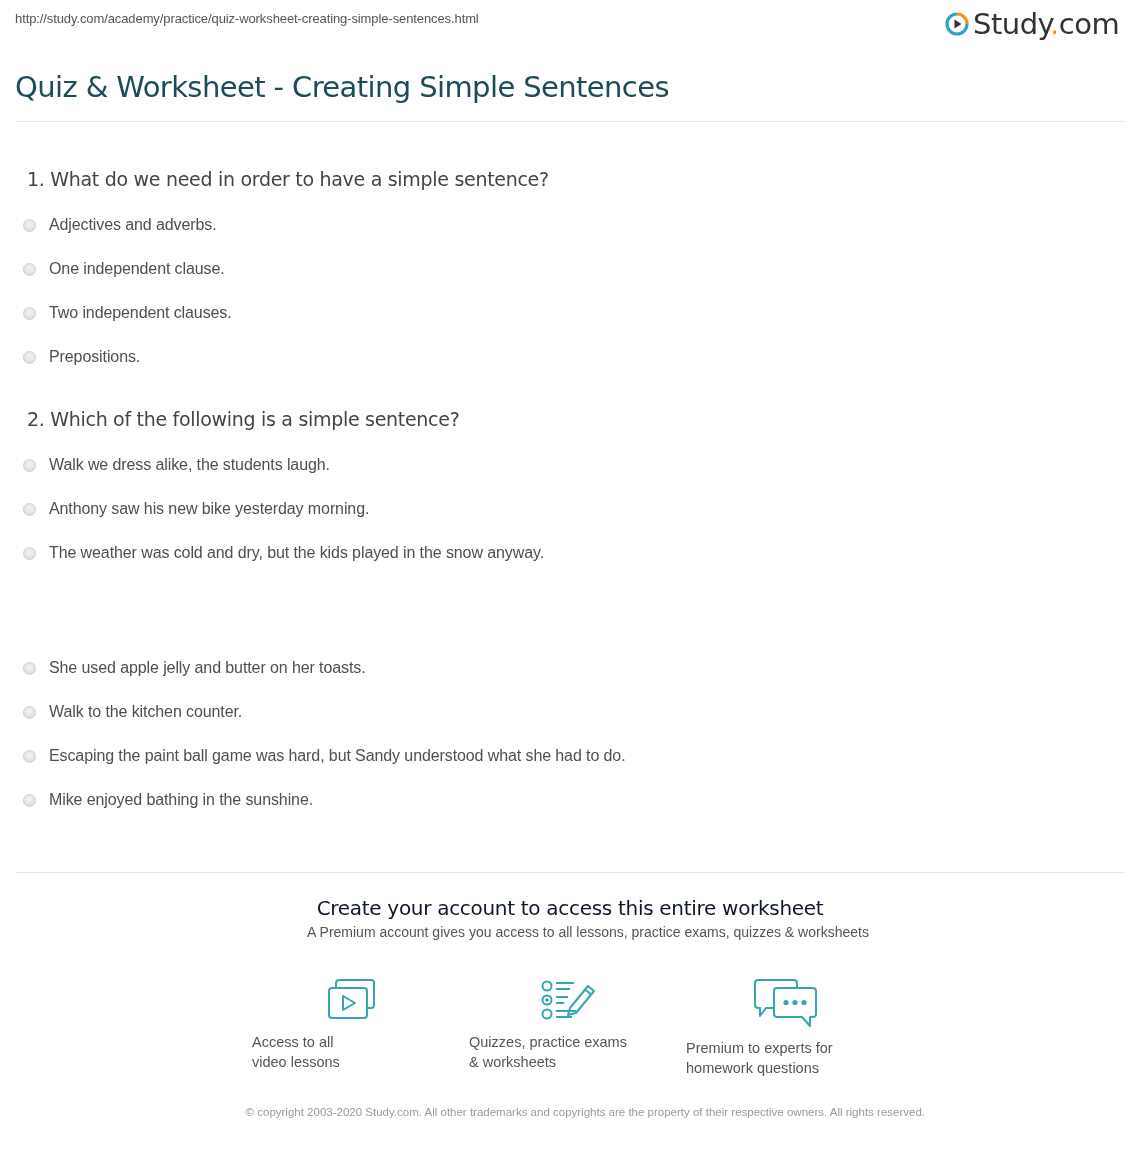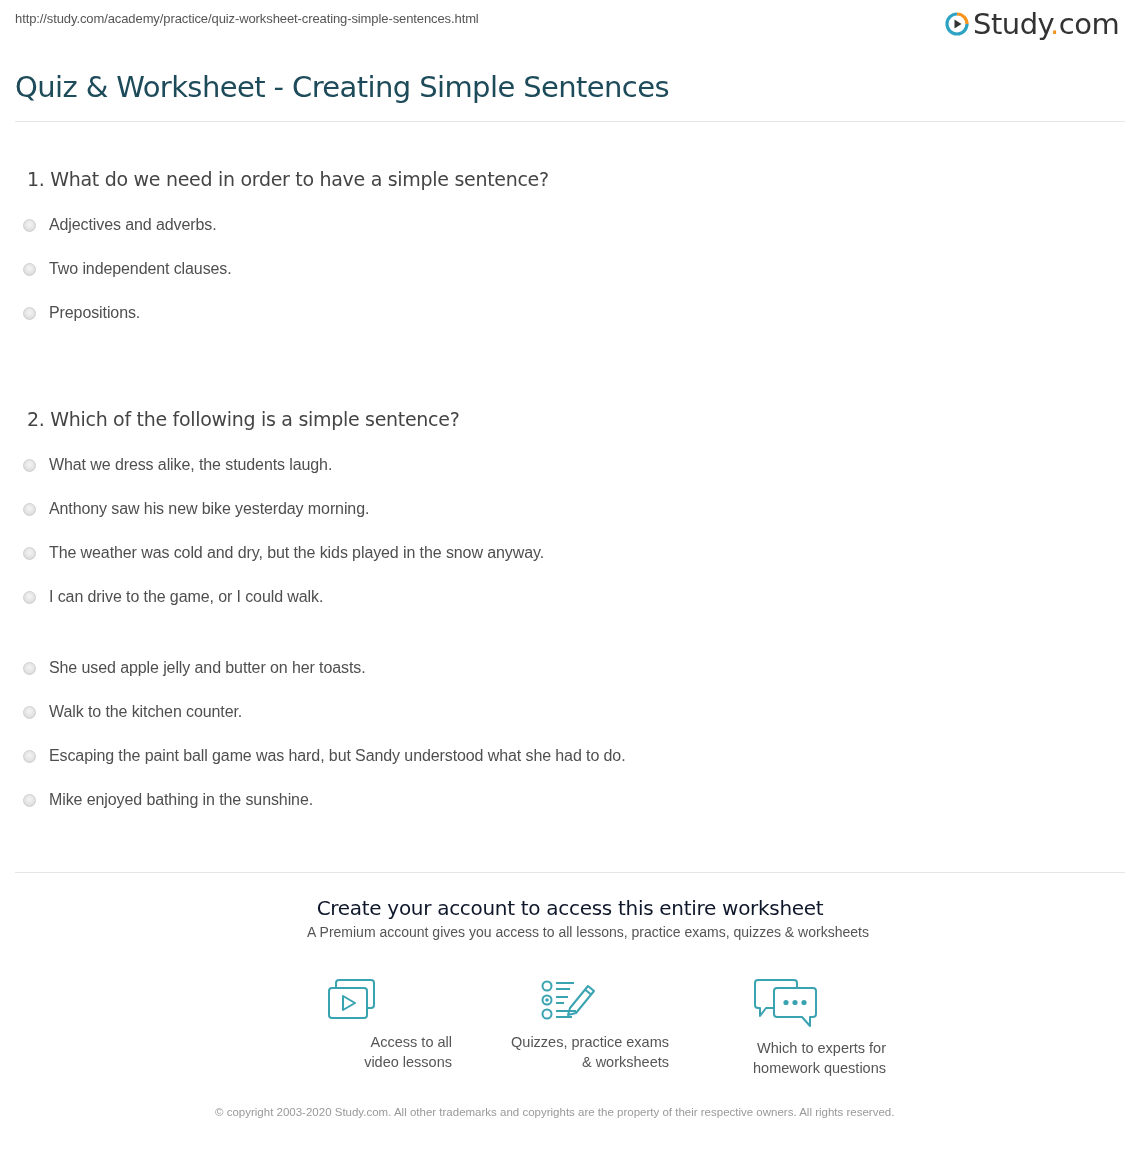--- a/index.html
+++ b/index.html
@@ -55,29 +55,29 @@
       position: absolute; left: 0; width: 1140px; text-align: center;
     }
     .cta-title {
       font-size: 20px; color: #0f172a; font-weight: normal; margin: 0;
       letter-spacing: -0.3px; font-family: "DejaVu Sans", sans-serif;
     }
     .cta-sub {
       font-family: "Liberation Sans", sans-serif; font-size: 14px; color: #555; margin-top: 4px; padding-left: 36px;
     }
     .feature {
-      position: absolute; width: 200px; text-align: right;
+      position: absolute; width: 200px; text-align: left;
     }
     .feature svg { display: block; margin: 0 auto; }
     .feature-label {
       font-family: "Liberation Sans", sans-serif; font-size: 14.5px; color: #555;
       line-height: 20px; margin-top: 10px;
     }
     .copyright {
-      position: absolute; left: 215px; top: 1104px; width: 710px; text-align: left;
+      position: absolute; left: 215px; top: 1104px; width: 710px; text-align: right;
       font-family: "Liberation Sans", sans-serif; font-size: 11.5px; color: #999; line-height: 17px;
     }
   </style>
 </head>
 <body>
 
 <div class="url">http://study.com/academy/practice/quiz-worksheet-creating-simple-sentences.html</div>
 
 <div class="logo">
   <svg width="24" height="24" viewBox="0 0 24 24">
@@ -93,47 +93,47 @@
 
 <div class="question" style="top:155px">
   <h2 class="q-title"><span>1.</span> <span>What do we need in order to have a simple sentence?</span></h2>
   <ul class="options" style="margin-top:11px">
     <li class="option">
         <span class="radio"></span>
         <span class="opt-label">Adjectives and adverbs.</span>
       </li>
     <li class="option">
         <span class="radio"></span>
+        <span class="opt-label">One independent clause.</span>
+      </li>
+    <li class="option">
+        <span class="radio"></span>
         <span class="opt-label">Two independent clauses.</span>
       </li>
     <li class="option">
         <span class="radio"></span>
         <span class="opt-label">Prepositions.</span>
       </li>
   </ul>
 </div>
 
 <div class="question" style="top:395px">
   <h2 class="q-title"><span>2.</span> <span>Which of the following is a simple sentence?</span></h2>
   <ul class="options" style="margin-top:11px">
     <li class="option">
         <span class="radio"></span>
-        <span class="opt-label">What we dress alike, the students laugh.</span>
+        <span class="opt-label">Walk we dress alike, the students laugh.</span>
       </li>
     <li class="option">
         <span class="radio"></span>
         <span class="opt-label">Anthony saw his new bike yesterday morning.</span>
       </li>
     <li class="option">
         <span class="radio"></span>
         <span class="opt-label">The weather was cold and dry, but the kids played in the snow anyway.</span>
-      </li>
-    <li class="option">
-        <span class="radio"></span>
-        <span class="opt-label">I can drive to the game, or I could walk.</span>
       </li>
   </ul>
 </div>
 
 <div class="question" style="top:635px">
   <ul class="options" style="margin-top:11px">
     <li class="option">
         <span class="radio"></span>
         <span class="opt-label">She used apple jelly and butter on her toasts.</span>
       </li>
@@ -181,16 +181,16 @@
 </div>
 
 <div class="feature" style="left:686px; top:978px">
   <svg width="64" height="50" viewBox="0 0 64 50">
     <path d="M4 2 H40 A3 3 0 0 1 43 5 V10 M20 30 H12 L6 38 V30 H4 A3 3 0 0 1 1 27 V5 A3 3 0 0 1 4 2" fill="none" stroke="#3aa3b1" stroke-width="2" stroke-linejoin="round"></path>
     <path d="M23 10 H59 A3 3 0 0 1 62 13 V36 A3 3 0 0 1 59 39 H56 V48 L48 39 H23 A3 3 0 0 1 20 36 V13 A3 3 0 0 1 23 10 Z" fill="#fff" stroke="#3aa3b1" stroke-width="2" stroke-linejoin="round"></path>
     <circle cx="32" cy="24.5" r="2.6" fill="#3aa3b1"></circle>
     <circle cx="41" cy="24.5" r="2.6" fill="#3aa3b1"></circle>
     <circle cx="50" cy="24.5" r="2.6" fill="#3aa3b1"></circle>
   </svg>
-  <div class="feature-label"><span>Which to experts for</span><br><span>homework questions</span></div>
+  <div class="feature-label"><span>Premium to experts for</span><br><span>homework questions</span></div>
 </div>
 
 <div class="copyright">© copyright 2003-2020 Study.com. All other trademarks and copyrights are the property of their respective owners. All rights reserved.</div>
 
 </body></html>

